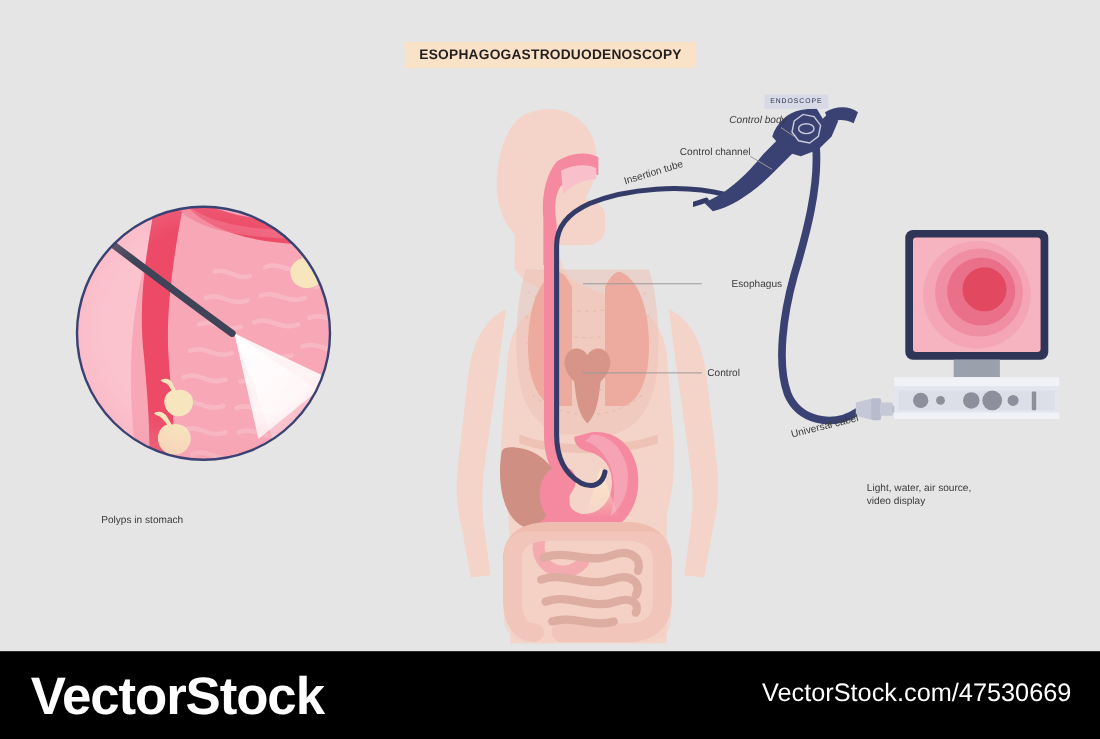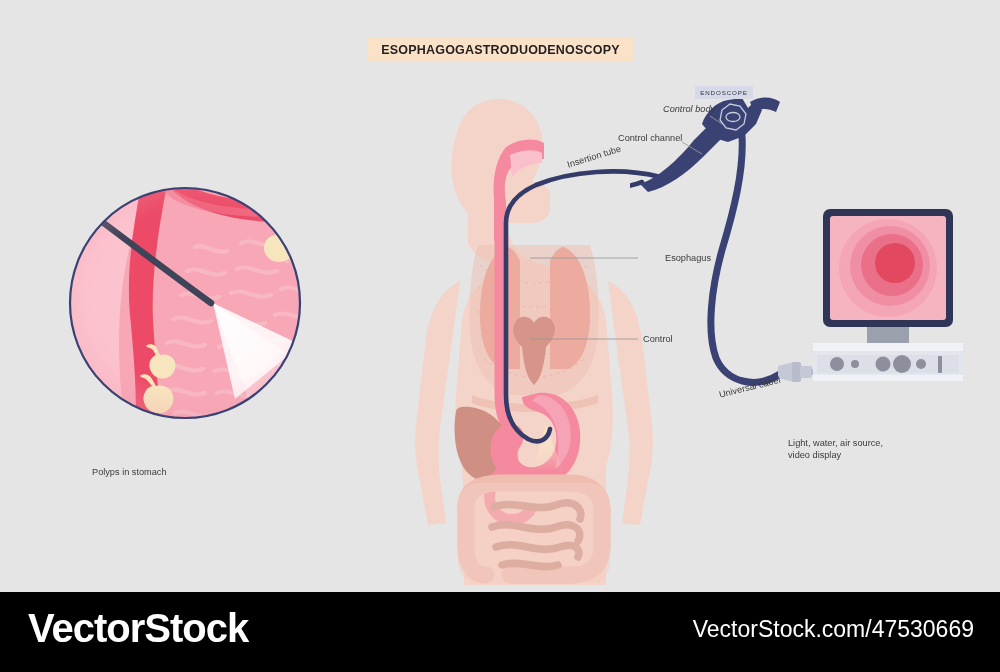--- a/index.html
+++ b/index.html
@@ -60,21 +60,21 @@
   .lbl-stom{left:643px;top:334px;}
   .lbl-console{left:788px;top:390px;width:130px;text-align:left;margin-top:48px;}
   .lbl-polyps{left:92px;top:446px;width:200px;text-align:left;margin-top:21px;}
 
   
   .footer{
     position:absolute;left:0;top:592px;width:1000px;height:80px;background:#000;
   }
   .footer .brand{
     position:absolute;left:28px;top:14px;
-    color:#fff;font-size:40px;font-weight:bold;letter-spacing:-1px;
+    color:#fff;font-size:48px;font-weight:bold;letter-spacing:-1px;
     font-family:"Liberation Sans", sans-serif;
     text-align:center;
   }
   .footer .url{
     position:absolute;right:26px;top:24px;
     color:#fff;font-size:23px;
     font-family:"Liberation Sans", sans-serif;
     text-align:right;
   }
   svg{display:block;}

